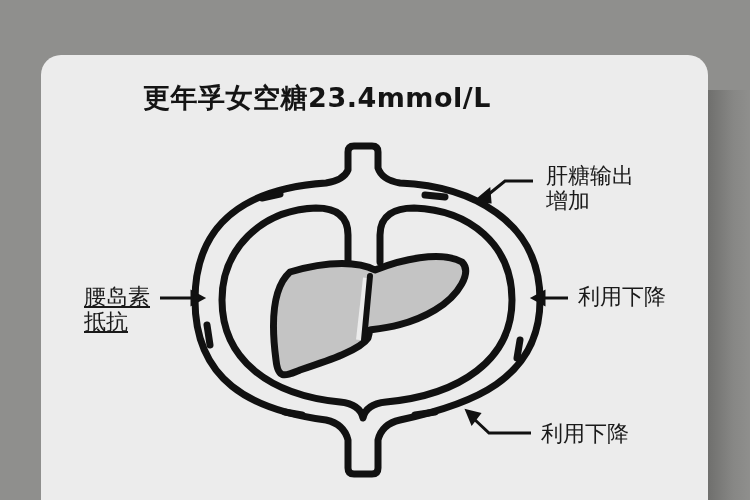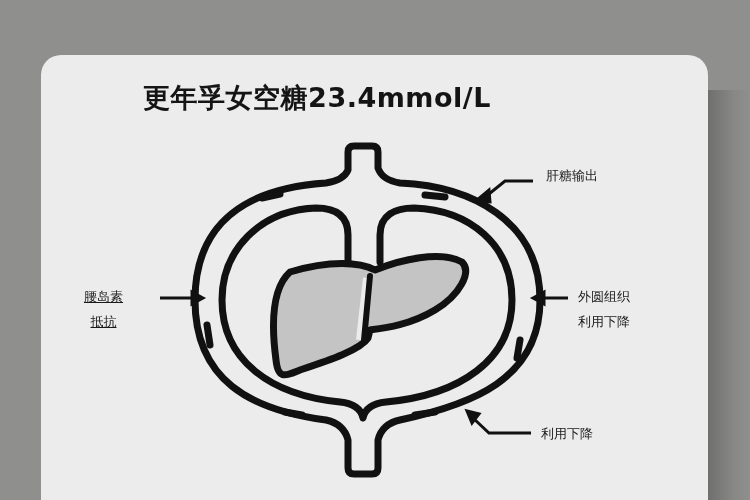--- a/index.html
+++ b/index.html
@@ -14,21 +14,21 @@
   }
   .card {
     position:absolute; left:41px; top:55px; width:667px; height:470px;
     background:#ececec; border-radius:20px;
   }
   .title {
     position:absolute; left:0; top:80px; width:634px; text-align:center;
     font-size:27px; font-weight:bold; color:#141414; letter-spacing:0.5px;
   }
   .label {
-    position:absolute; font-size:13px; color:#1a1a1a; line-height:25px;text-align:center;
+    position:absolute; font-size:22px; color:#1a1a1a; line-height:25px;
   }
   svg.diagram { position:absolute; left:0; top:0; }
 </style>
 </head>
 <body>
 
 <div class="shadow-right"></div>
 <div class="card"></div>
 
 <div class="title">更年孚女空糖23.4mmol/L</div>
@@ -96,27 +96,27 @@
     <line x1="568" y1="298" x2="540" y2="298"></line>
     <polygon points="533,298 544,292 544,304"></polygon>
 
     <polyline points="531,433 489,433 473,418" fill="none"></polyline>
     <polygon points="467,411 479,414 472,423"></polygon>
   </g>
 </svg>
 
 <div class="label" style="left:546px; top:163px;">
   <div>肝糖输出</div>
+  <div>增加</div>
 </div>
 
 <div class="label" style="left:84px; top:284px;text-decoration:underline;">
   <div>腰岛素</div>
   <div>抵抗</div>
 </div>
 
 <div class="label" style="left:578px; top:284px;">
-  <div>外圆组织</div>
   <div>利用下降</div>
 </div>
 
 <div class="label" style="left:541px; top:421px;">
   <div>利用下降</div>
 </div>
 
 </body></html>

